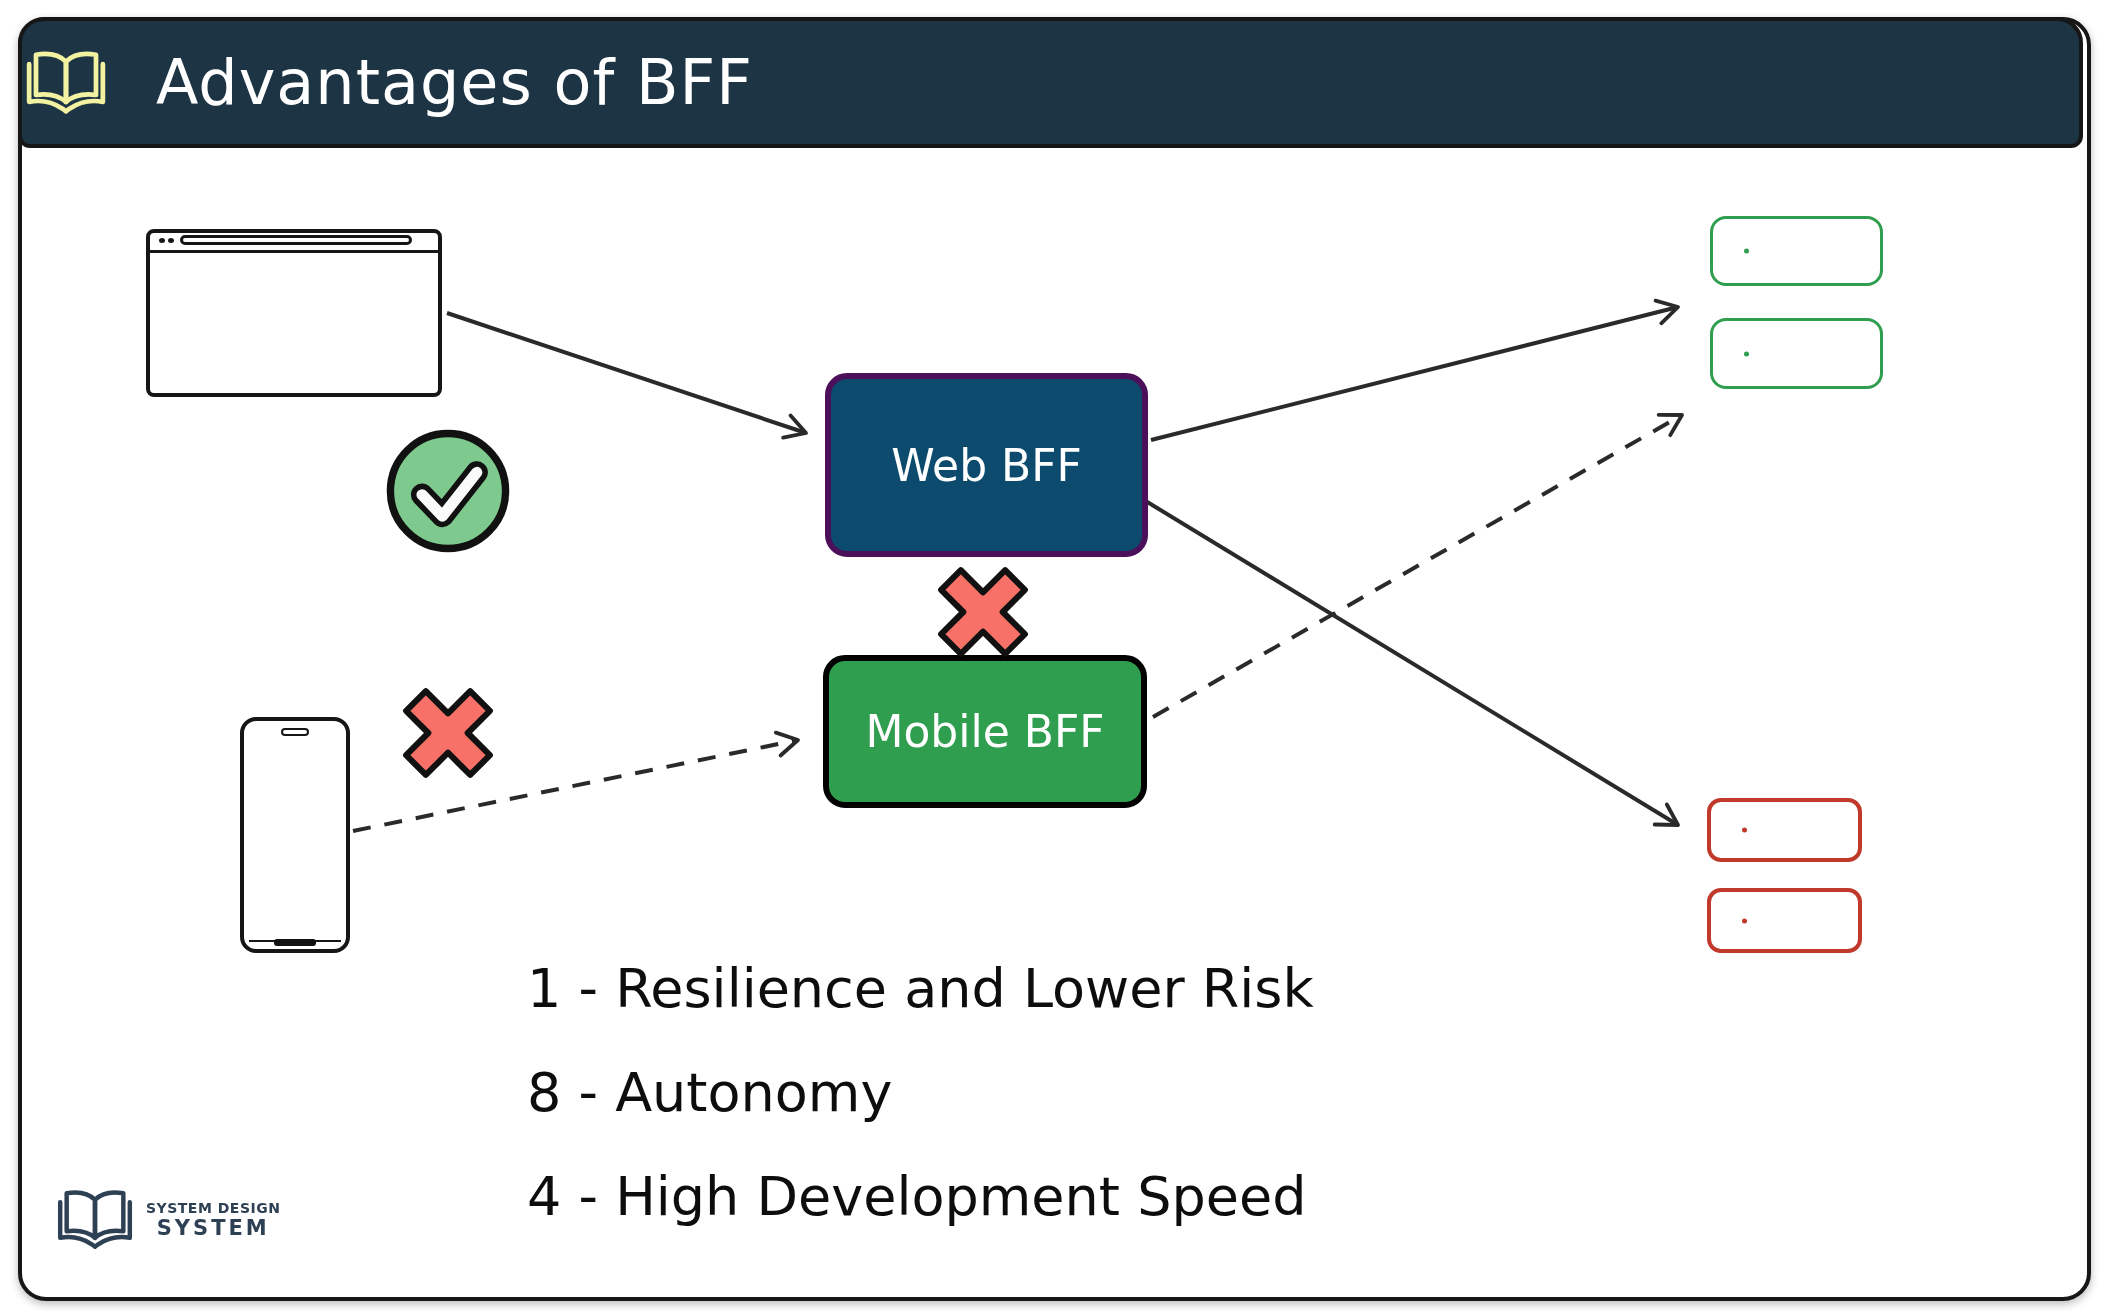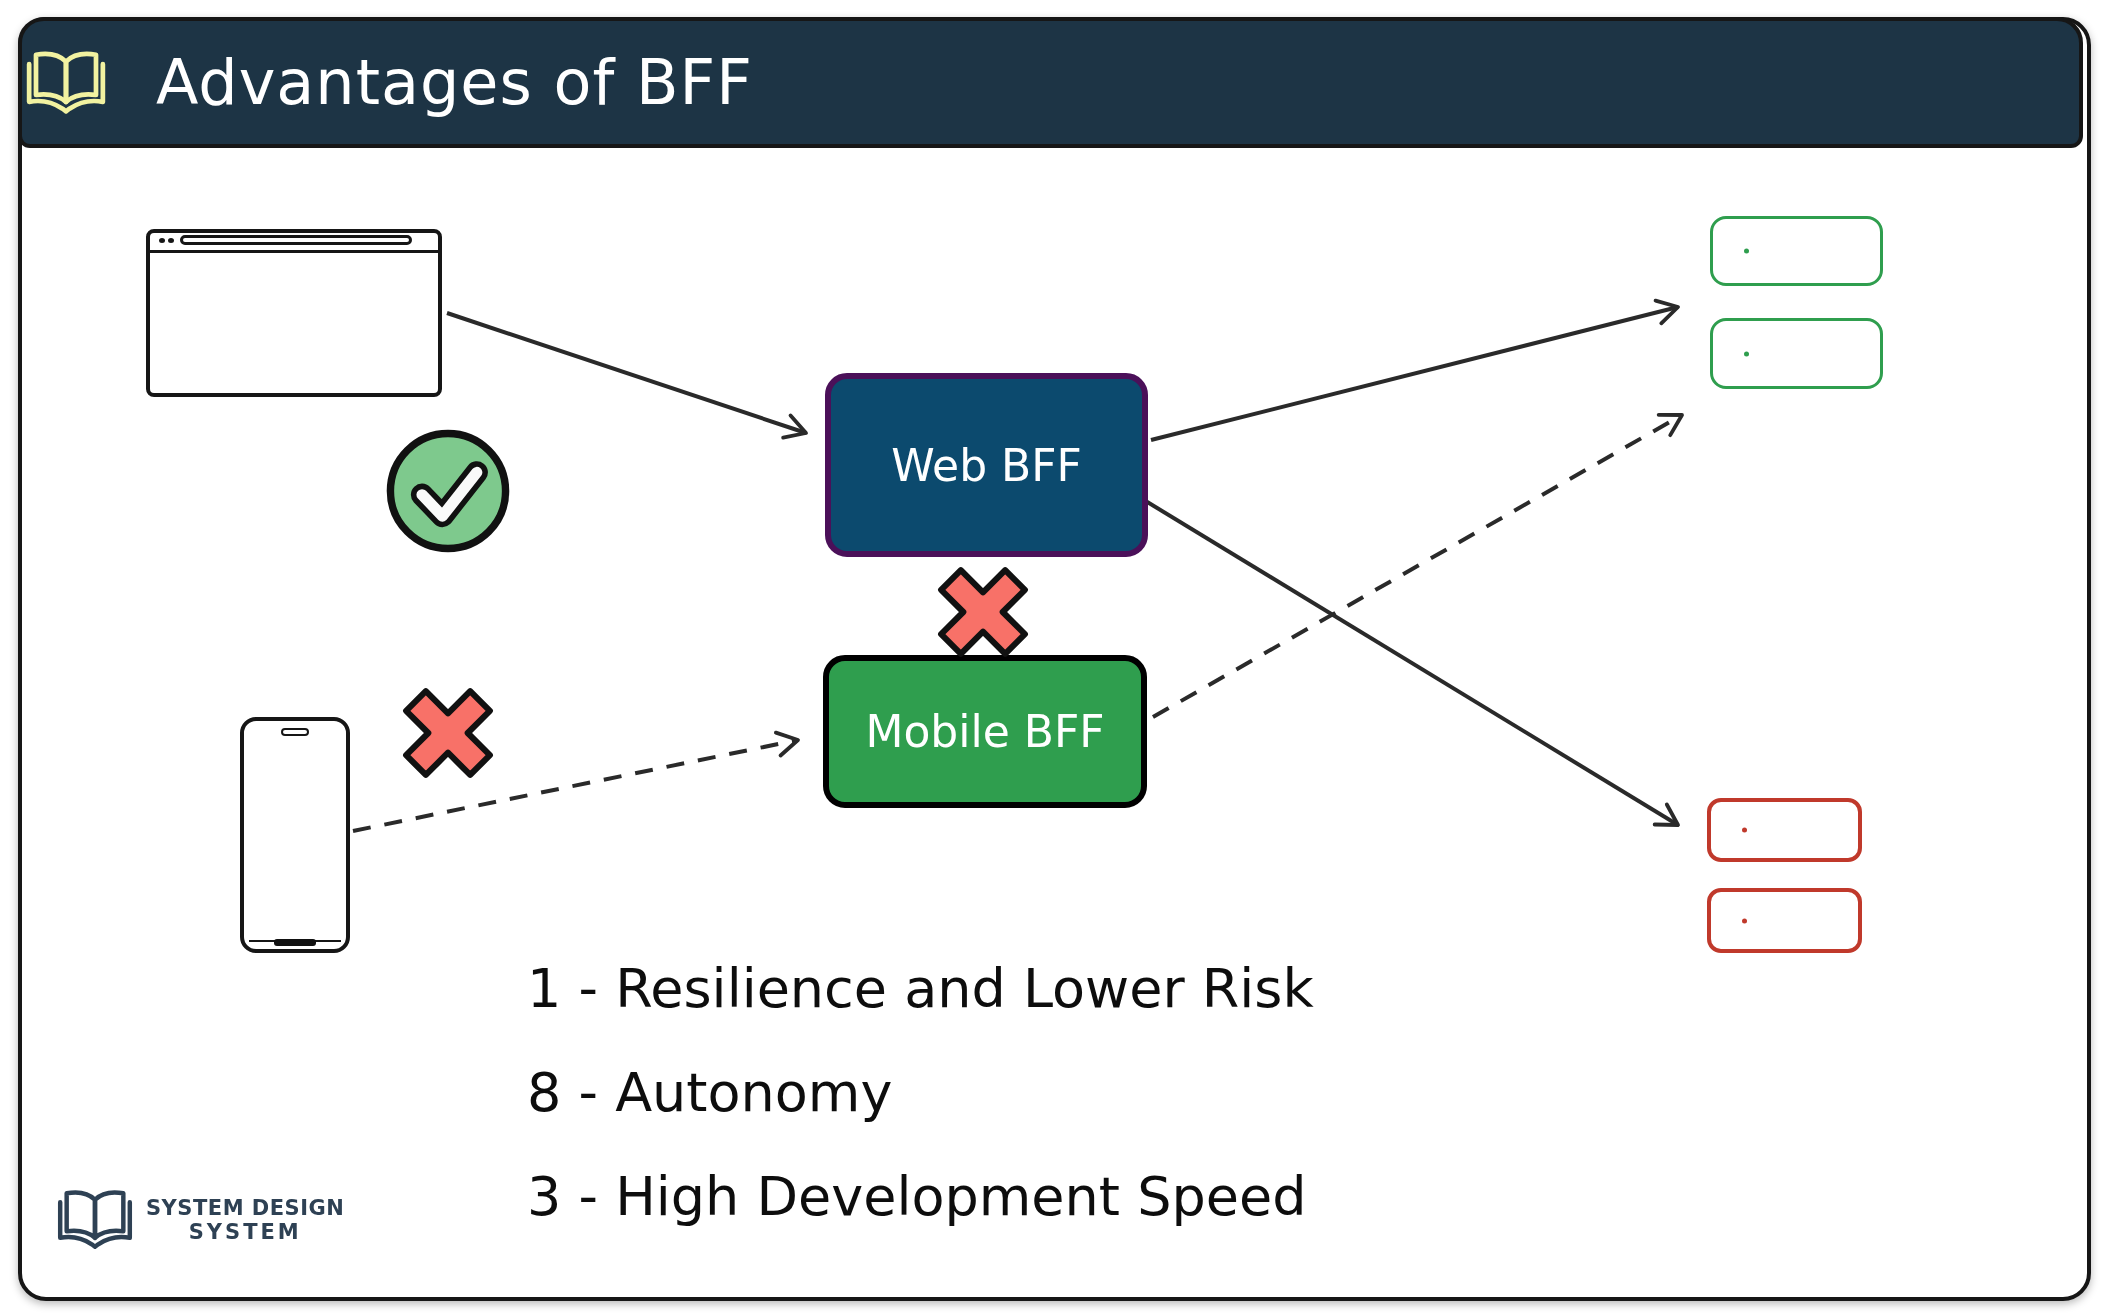--- a/index.html
+++ b/index.html
@@ -69,21 +69,21 @@
 
   
   .advantages{position:absolute;left:527px;top:936px;z-index:3;}
   .advantages .item{height:104px;display:flex;align-items:center;
                     font-size:54px;color:#0d0d0d;white-space:nowrap;}
 
   
   .logo{position:absolute;left:52px;top:1186px;display:flex;align-items:center;color:#2e4154;}
   .logo .book{width:86px;height:68px;color:#2e4154;}
   .logo .words{margin-left:8px;font-weight:bold;line-height:1.15;}
-  .logo .l1{font-size:21px;letter-spacing:0.5px;}
+  .logo .l1{font-size:14px;letter-spacing:0.5px;}
   .logo .l2{font-size:21px;letter-spacing:3px;text-align:center;}
 </style>
 </head>
 <body>
 
 <svg width="0" height="0" style="position:absolute">
   <defs>
     <symbol id="book-sym" viewBox="0 0 100 84">
       <path d="M7 20 L7 64 Q28 60 46 72 L50 75 L54 72 Q72 60 93 64 L93 20" fill="none" stroke="currentColor" stroke-width="5.5" stroke-linejoin="round" stroke-linecap="round"></path>
       <path d="M50 17 Q38 5 15 9 L15 56 Q37 53 50 64 Z" fill="none" stroke="currentColor" stroke-width="5.5" stroke-linejoin="round"></path>
@@ -164,21 +164,21 @@
   <div class="svc red r1">
     <span class="dotmark"></span>
   </div>
   <div class="svc red r2">
     <span class="dotmark"></span>
   </div>
 
   <div class="advantages">
     <div class="item">1 - Resilience and Lower Risk</div>
     <div class="item">8 - Autonomy</div>
-    <div class="item">3 - High Development Speed</div>
+    <div class="item">4 - High Development Speed</div>
   </div>
 
   <div class="logo">
     <svg class="book">
         <use href="#book-sym"></use>
       </svg>
     <div class="words">
       <div class="l1">SYSTEM DESIGN</div>
       <div class="l2">SYSTEM</div>
     </div>

